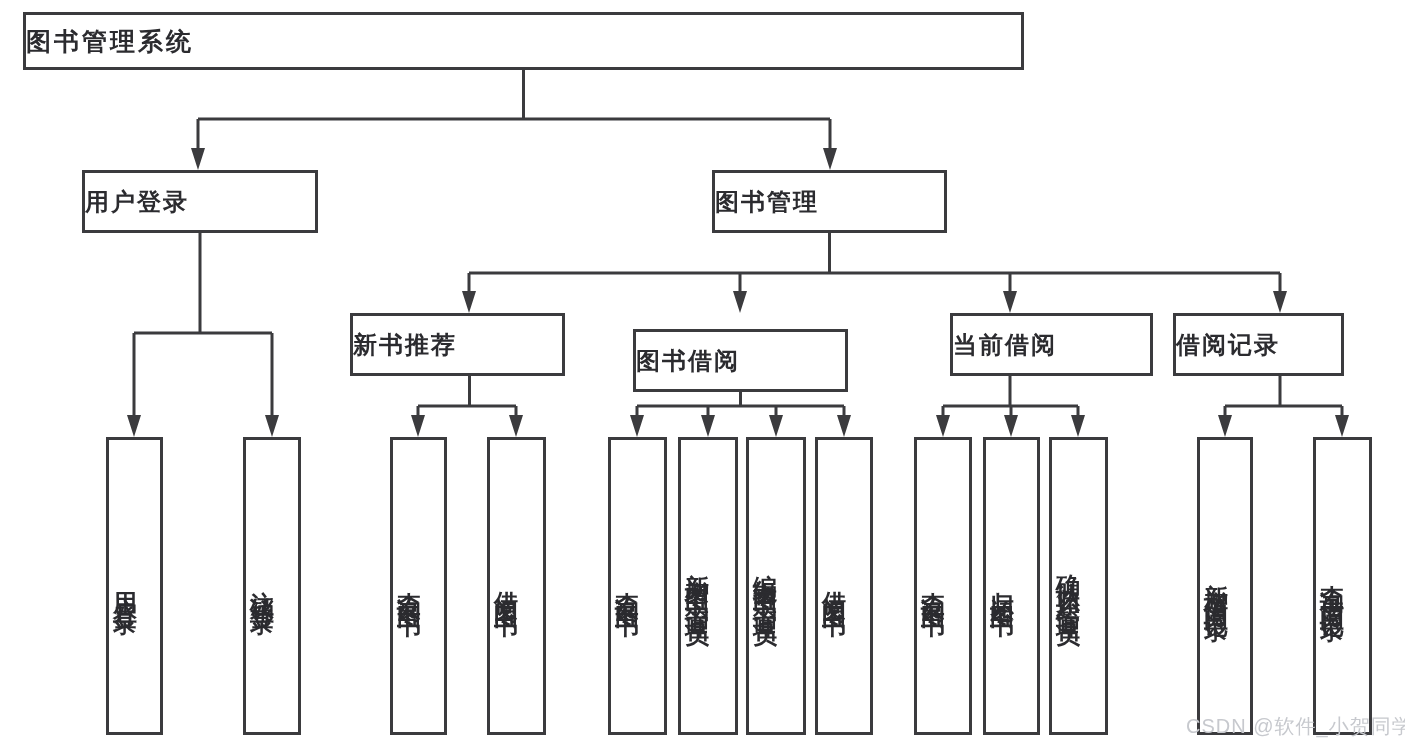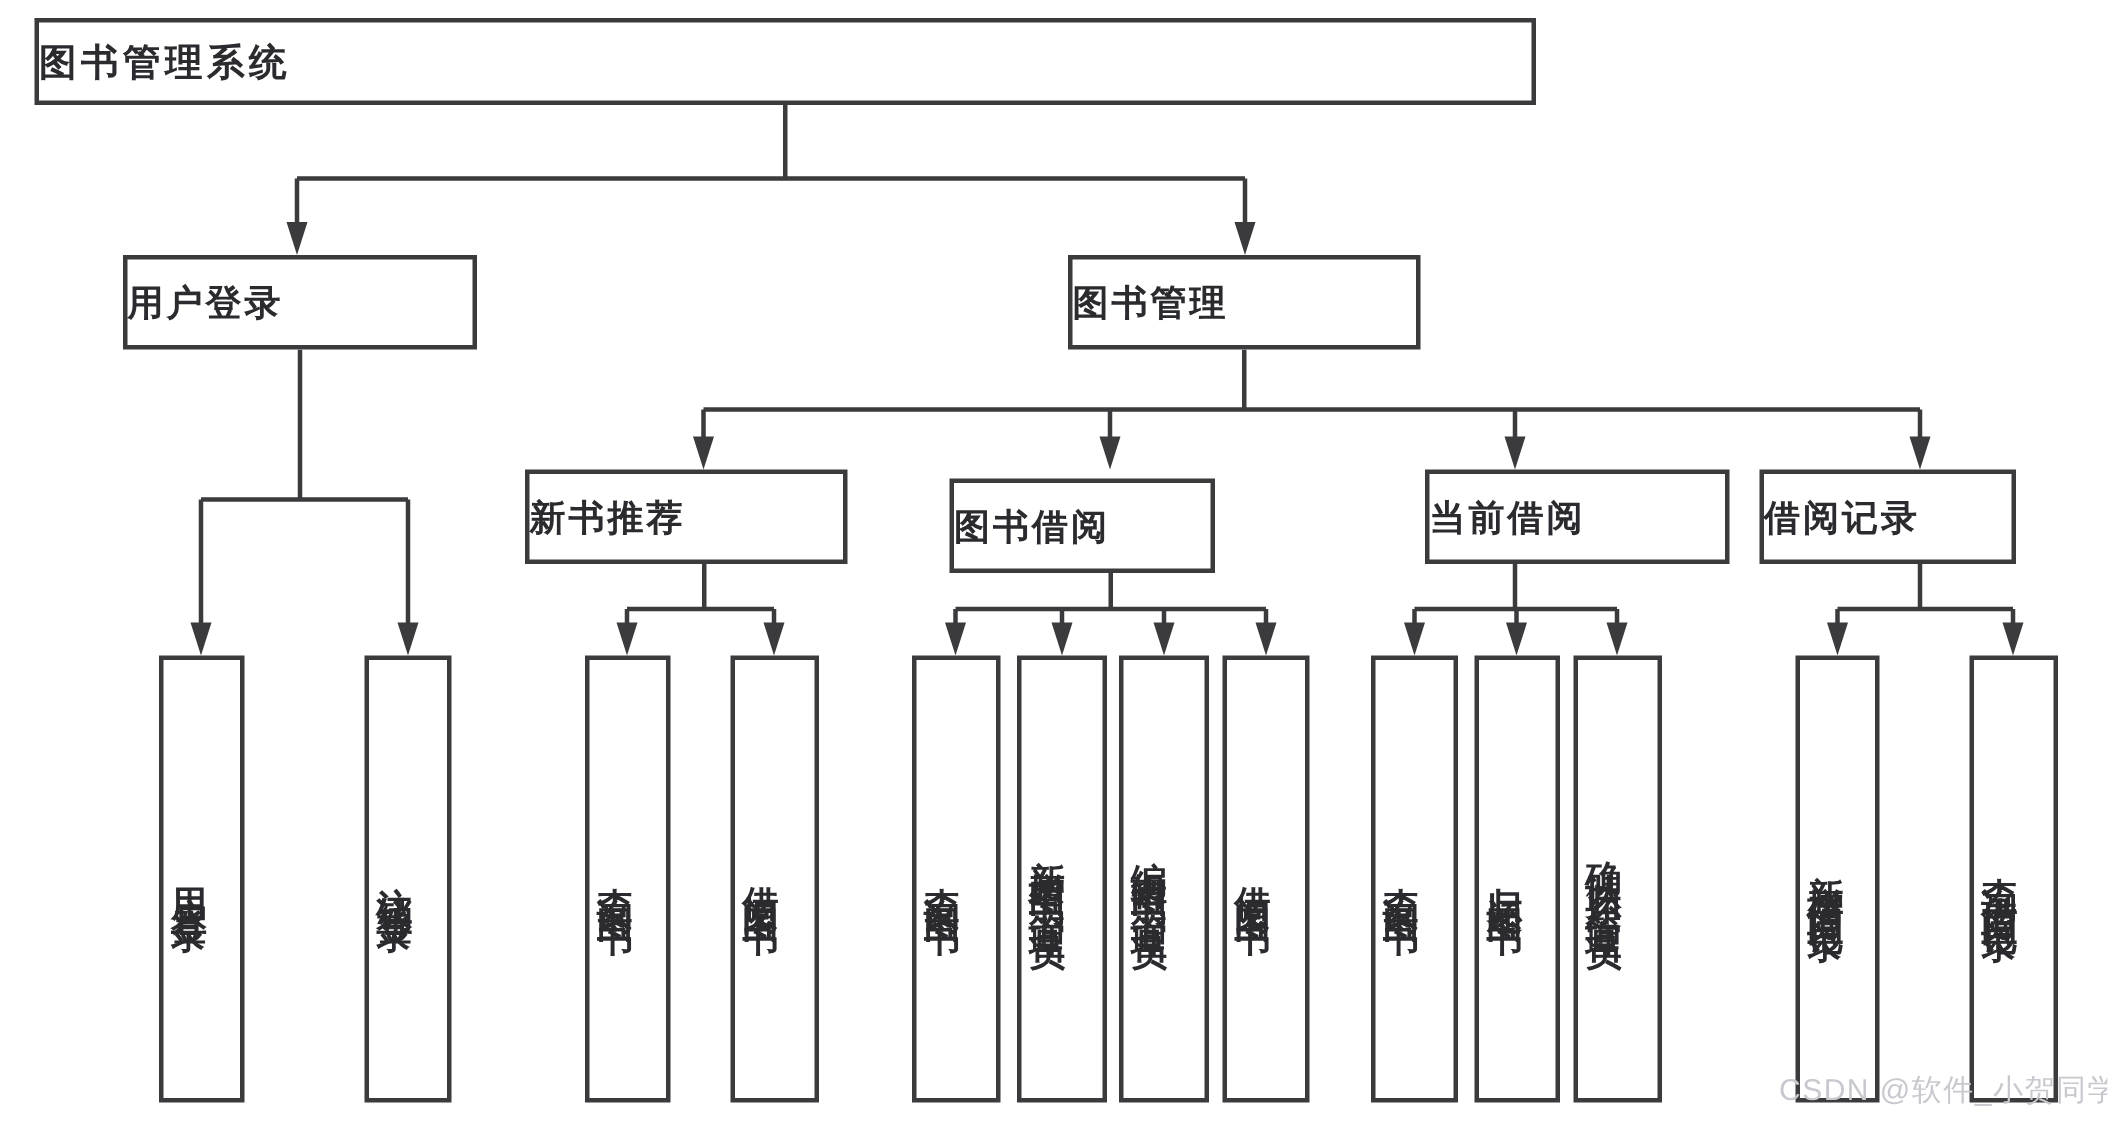--- a/index.html
+++ b/index.html
@@ -74,21 +74,21 @@
   <div class="box hlabel" style="left:82px;top:170px;width:236px;height:63px">
     <span>用户登录</span>
   </div>
   <div class="box hlabel" style="left:712px;top:170px;width:235px;height:63px">
     <span>图书管理</span>
   </div>
 
   <div class="box hlabel" style="left:350px;top:313px;width:215px;height:63px">
     <span>新书推荐</span>
   </div>
-  <div class="box hlabel" style="left:633px;top:319px;width:177px;height:63px">
+  <div class="box hlabel" style="left:633px;top:329px;width:215px;height:63px">
     <span>图书借阅</span>
   </div>
   <div class="box hlabel" style="left:950px;top:313px;width:203px;height:63px">
     <span>当前借阅</span>
   </div>
   <div class="box hlabel" style="left:1173px;top:313px;width:171px;height:63px">
     <span>借阅记录</span>
   </div>
 
   <div class="box vert" style="left:106px;top:437px;width:57px;height:298px">

